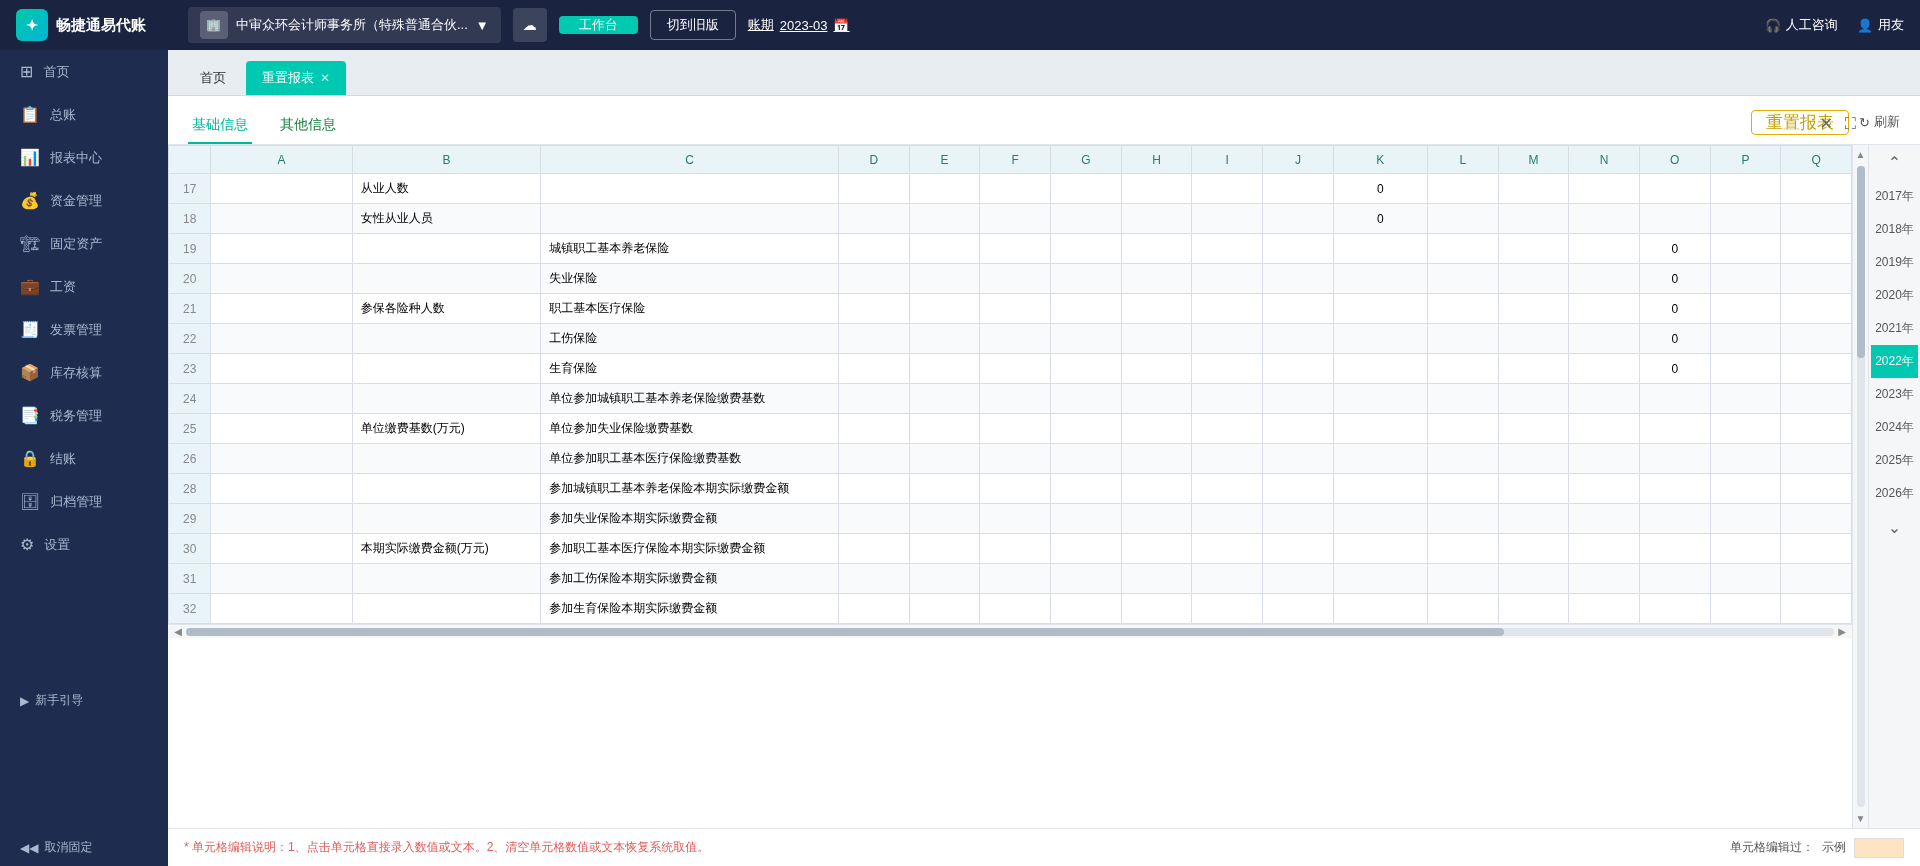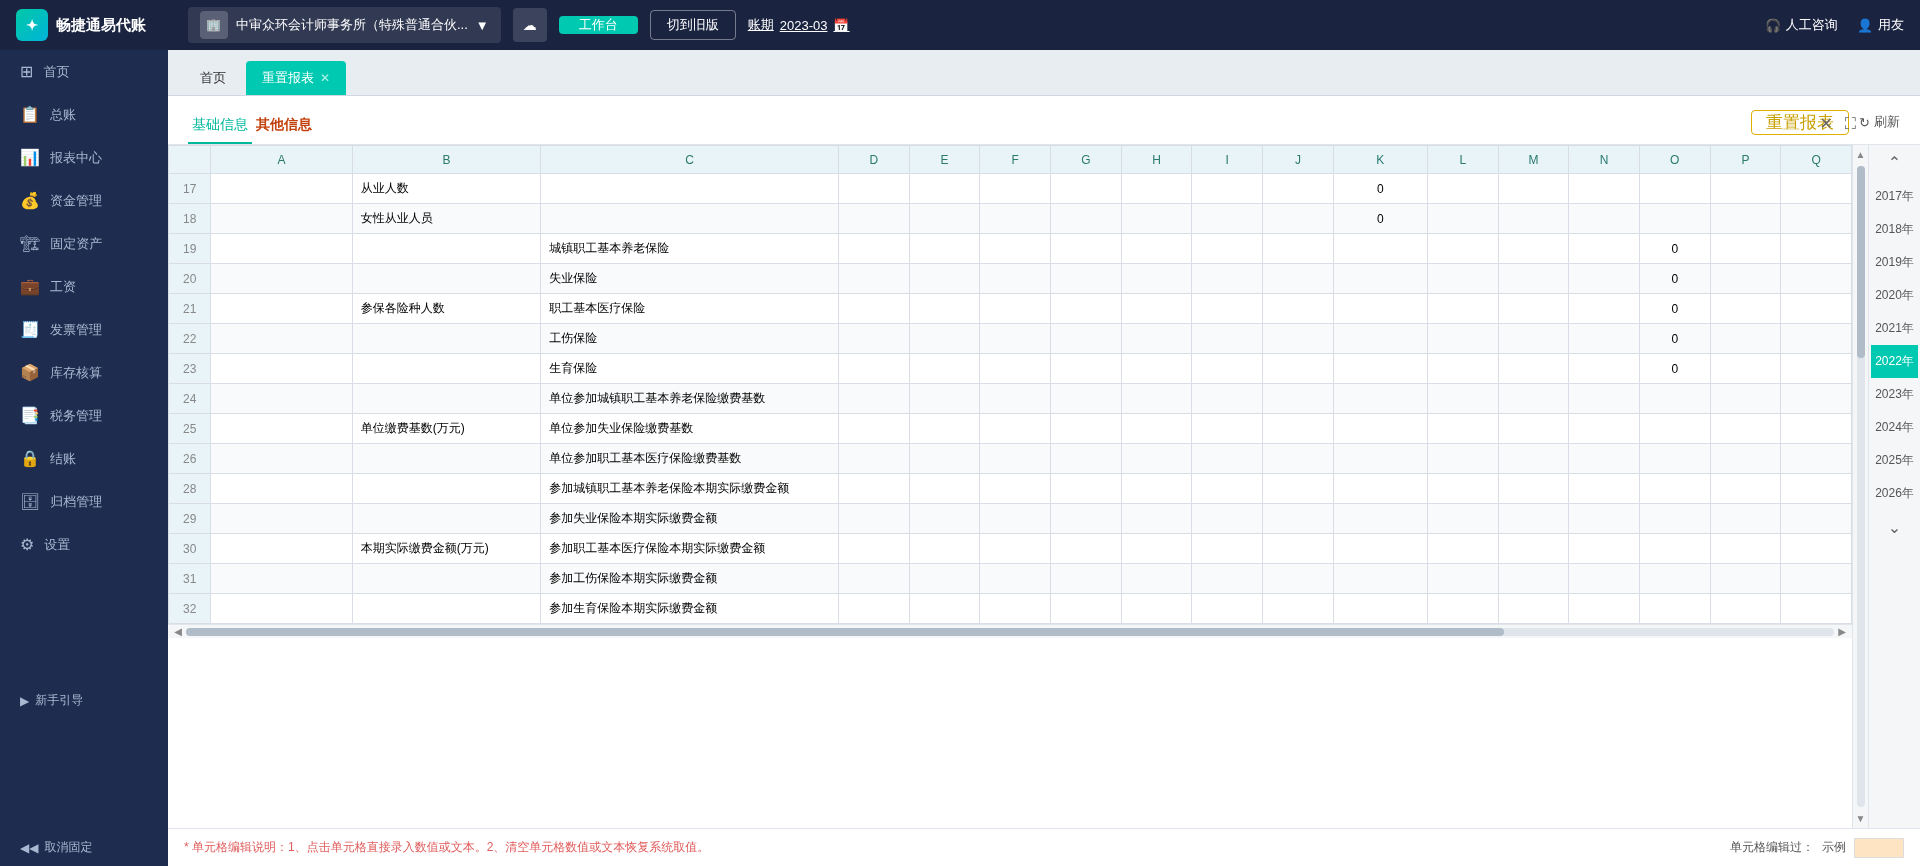--- a/index.html
+++ b/index.html
@@ -178,29 +178,28 @@
     .sub-tab-bar {
       display: flex;
       align-items: center;
       padding: 12px 20px 0;
       border-bottom: 1px solid #e0e5ec;
       gap: 24px;
       justify-content: space-between;
       flex-shrink: 0;
     }
     .sub-tabs {
-      display: flex; 
+      display: flex; gap: 24px;
     }
     .sub-tab {
       padding: 8px 4px;
       font-size: 14px;
       cursor: pointer;
-      color: #c2410c;
+      color: #15803d;
       border-bottom: 2px solid transparent;
-      font-weight: bold;
     }
     .sub-tab.active {
       color: #00b89c;
       border-bottom: 2px solid #00b89c;
       font-weight: 500;
     }
     .sub-tab-actions {
       display: flex; gap: 10px; align-items: center; padding-bottom: 8px;
     }
     .reset-report-btn {

